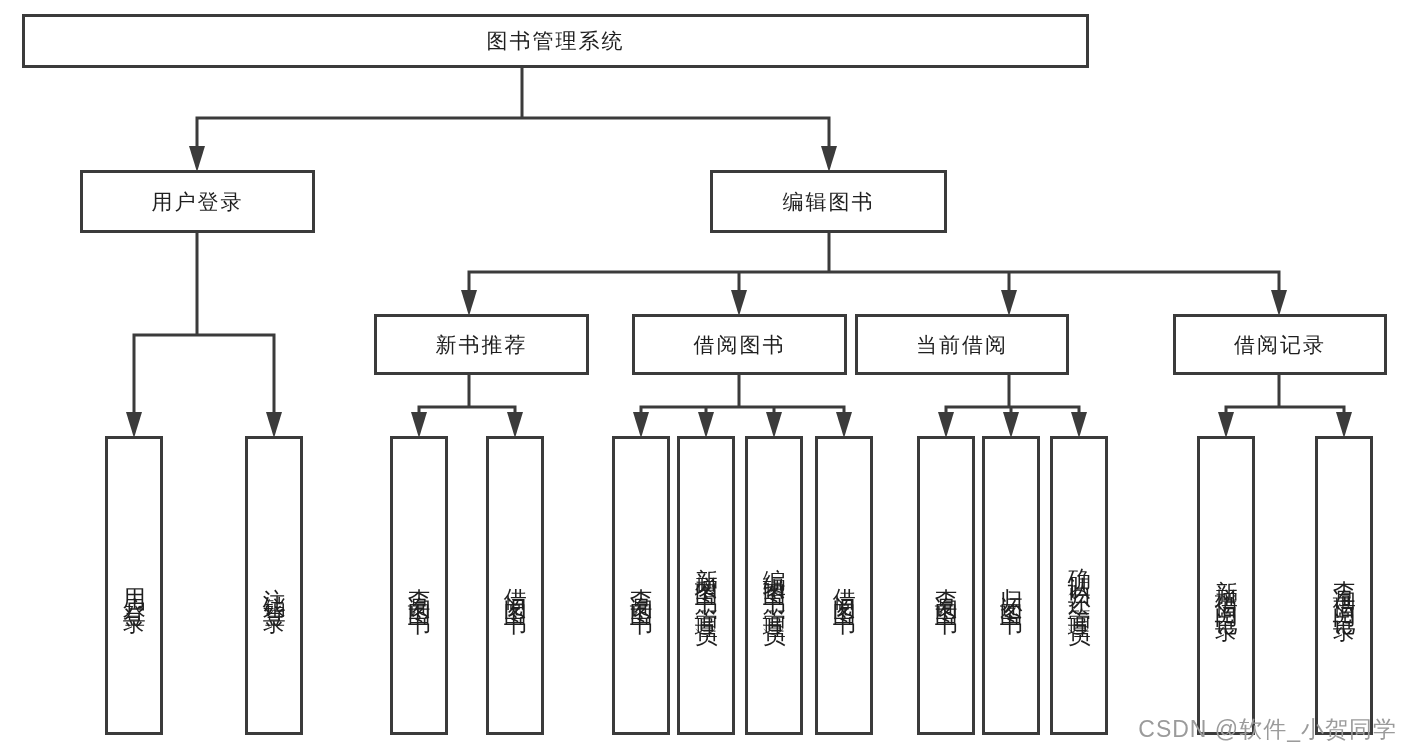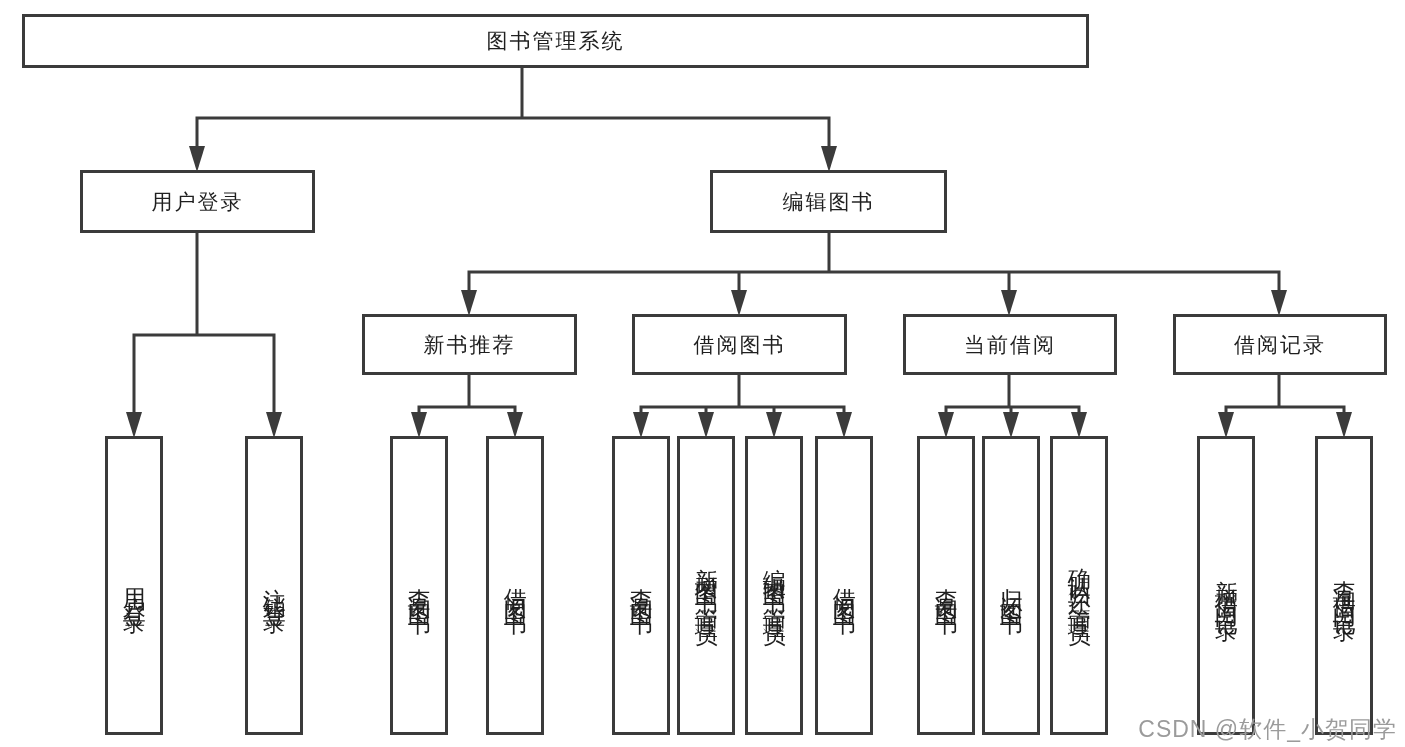--- a/index.html
+++ b/index.html
@@ -92,23 +92,23 @@
       <polygon points="1218,412 1234,412 1226,438"></polygon>
       <polygon points="1336,412 1352,412 1344,438"></polygon>
     </g>
   </svg>
 
   <div class="hbox" style="left:22px; top:14px; width:1067px; height:54px;">图书管理系统</div>
 
   <div class="hbox" style="left:80px; top:170px; width:235px; height:63px;">用户登录</div>
   <div class="hbox" style="left:710px; top:170px; width:237px; height:63px;">编辑图书</div>
 
-  <div class="hbox" style="left:362px; top:314px; width:215px; height:61px;">新书推荐</div>
+  <div class="hbox" style="left:374px; top:314px; width:215px; height:61px;">新书推荐</div>
   <div class="hbox" style="left:632px; top:314px; width:215px; height:61px;">借阅图书</div>
-  <div class="hbox" style="left:903px; top:314px; width:214px; height:61px;">当前借阅</div>
+  <div class="hbox" style="left:855px; top:314px; width:214px; height:61px;">当前借阅</div>
   <div class="hbox" style="left:1173px; top:314px; width:214px; height:61px;">借阅记录</div>
 
   <div class="vbox" style="left:105px;">用户登录</div>
   <div class="vbox" style="left:245px;">注销登录</div>
 
   <div class="vbox" style="left:390px;">查询图书</div>
   <div class="vbox" style="left:486px;">借阅图书</div>
 
   <div class="vbox" style="left:612px;">查询图书</div>
   <div class="vbox" style="left:677px;">新增图书（管理员）</div>

